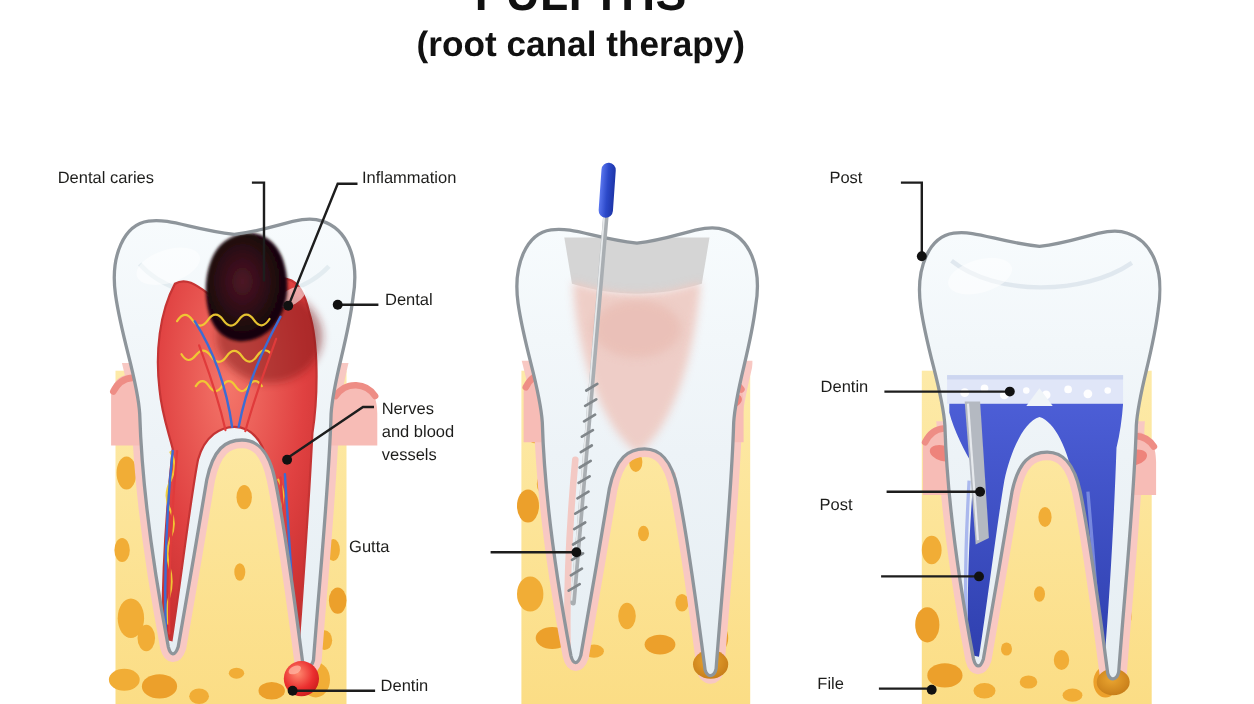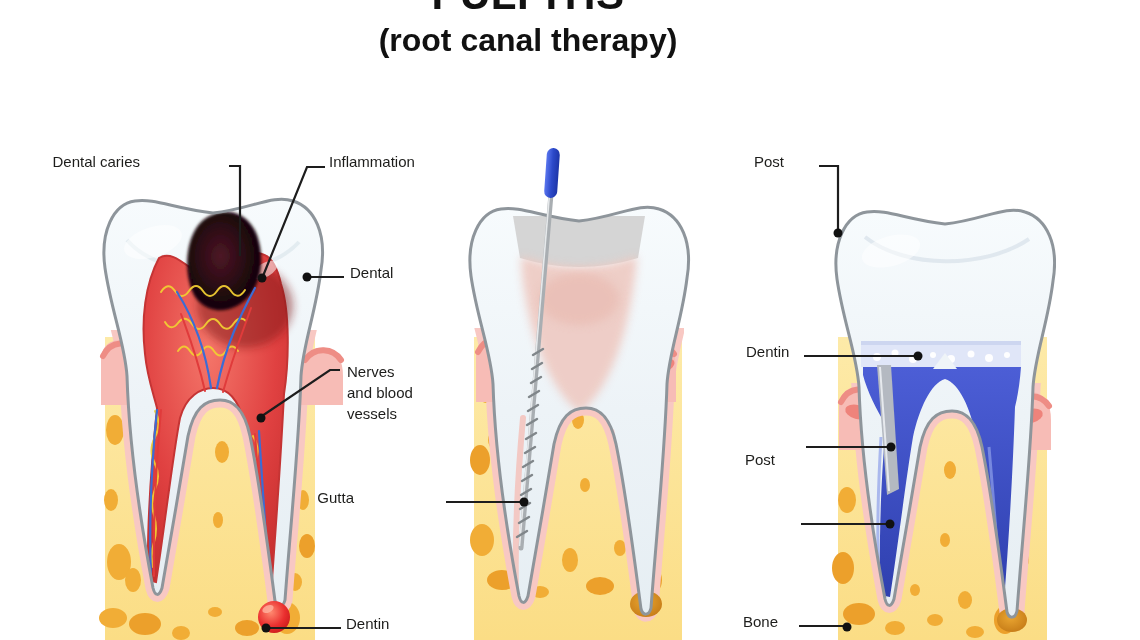--- a/index.html
+++ b/index.html
@@ -306,15 +306,15 @@
   <div class="lbl" style="left:329px;top:154px">Inflammation</div>
   <div class="lbl" style="left:350px;top:265px">Dental</div>
   <div class="lbl lh21" style="left:347px;top:361px">Nerves
 and blood
 vessels</div>
   <div class="lbl r" style="right:702px;top:490px">Gutta</div>
   <div class="lbl" style="left:346px;top:616px">Dentin</div>
   <div class="lbl" style="left:754px;top:154px">Post</div>
   <div class="lbl" style="left:746px;top:344px">Dentin</div>
   <div class="lbl" style="left:745px;top:452px">Post</div>
-  <div class="lbl" style="left:743px;top:614px">Bone</div>
+  <div class="lbl" style="left:743px;top:614px">File</div>
 
 </div>
 
 </body></html>

